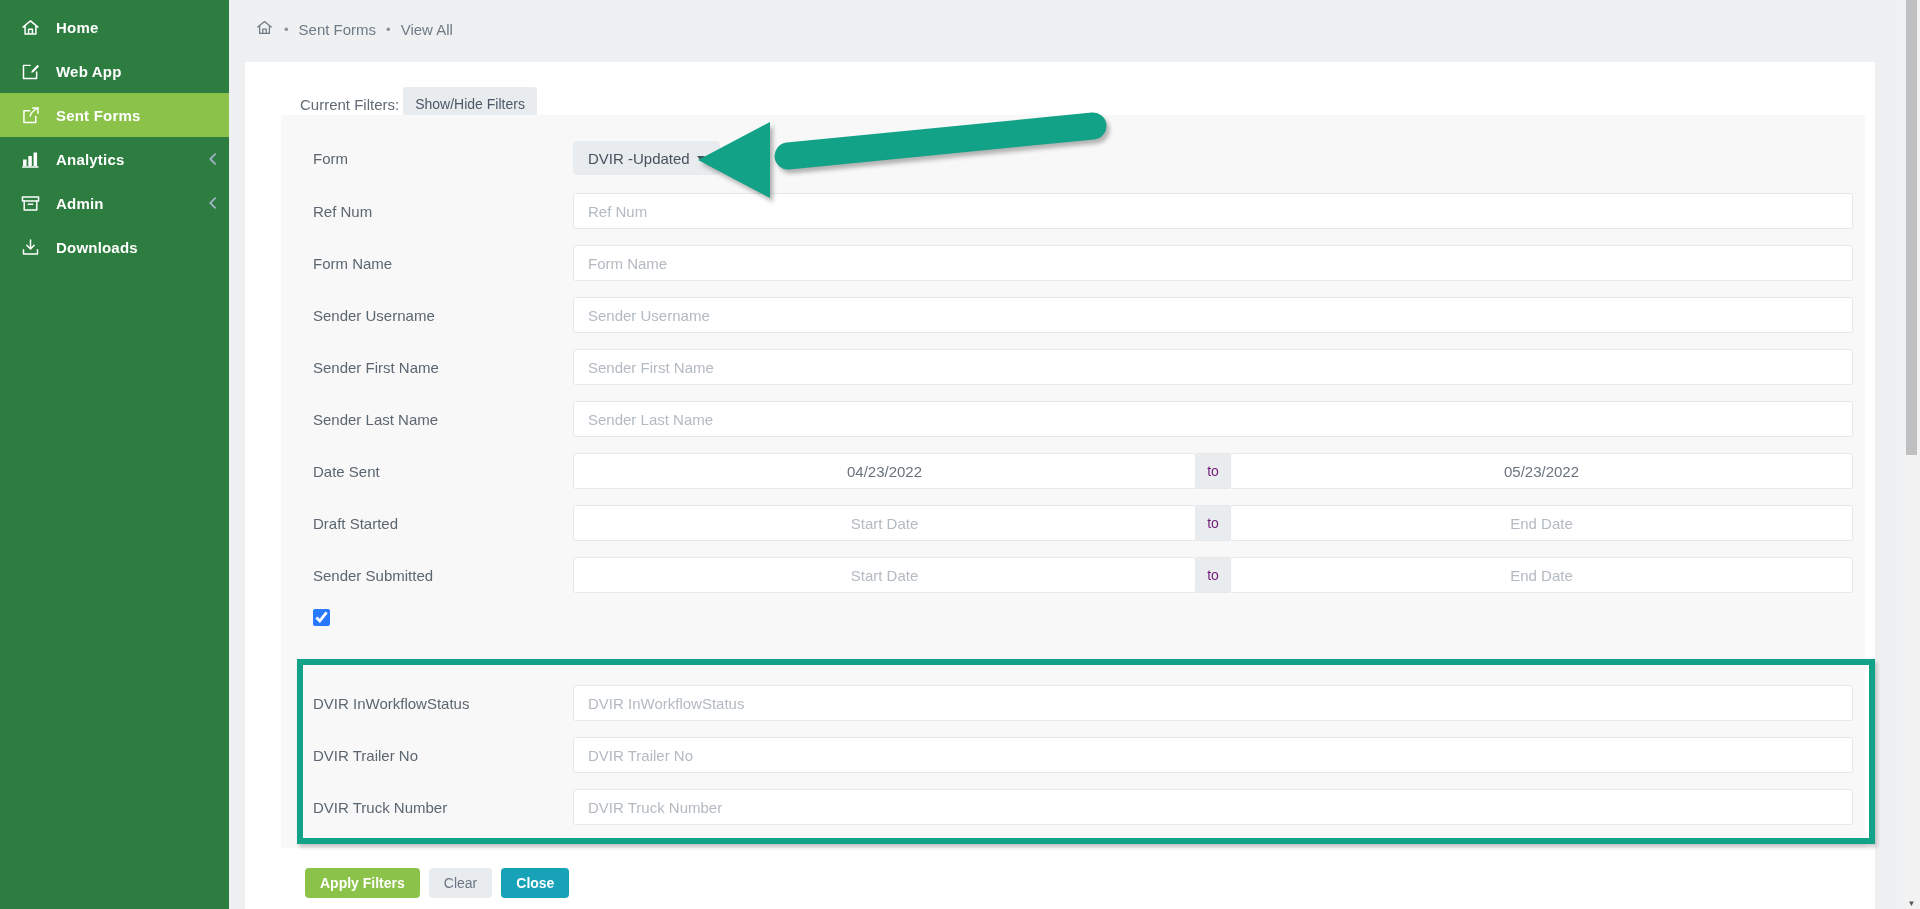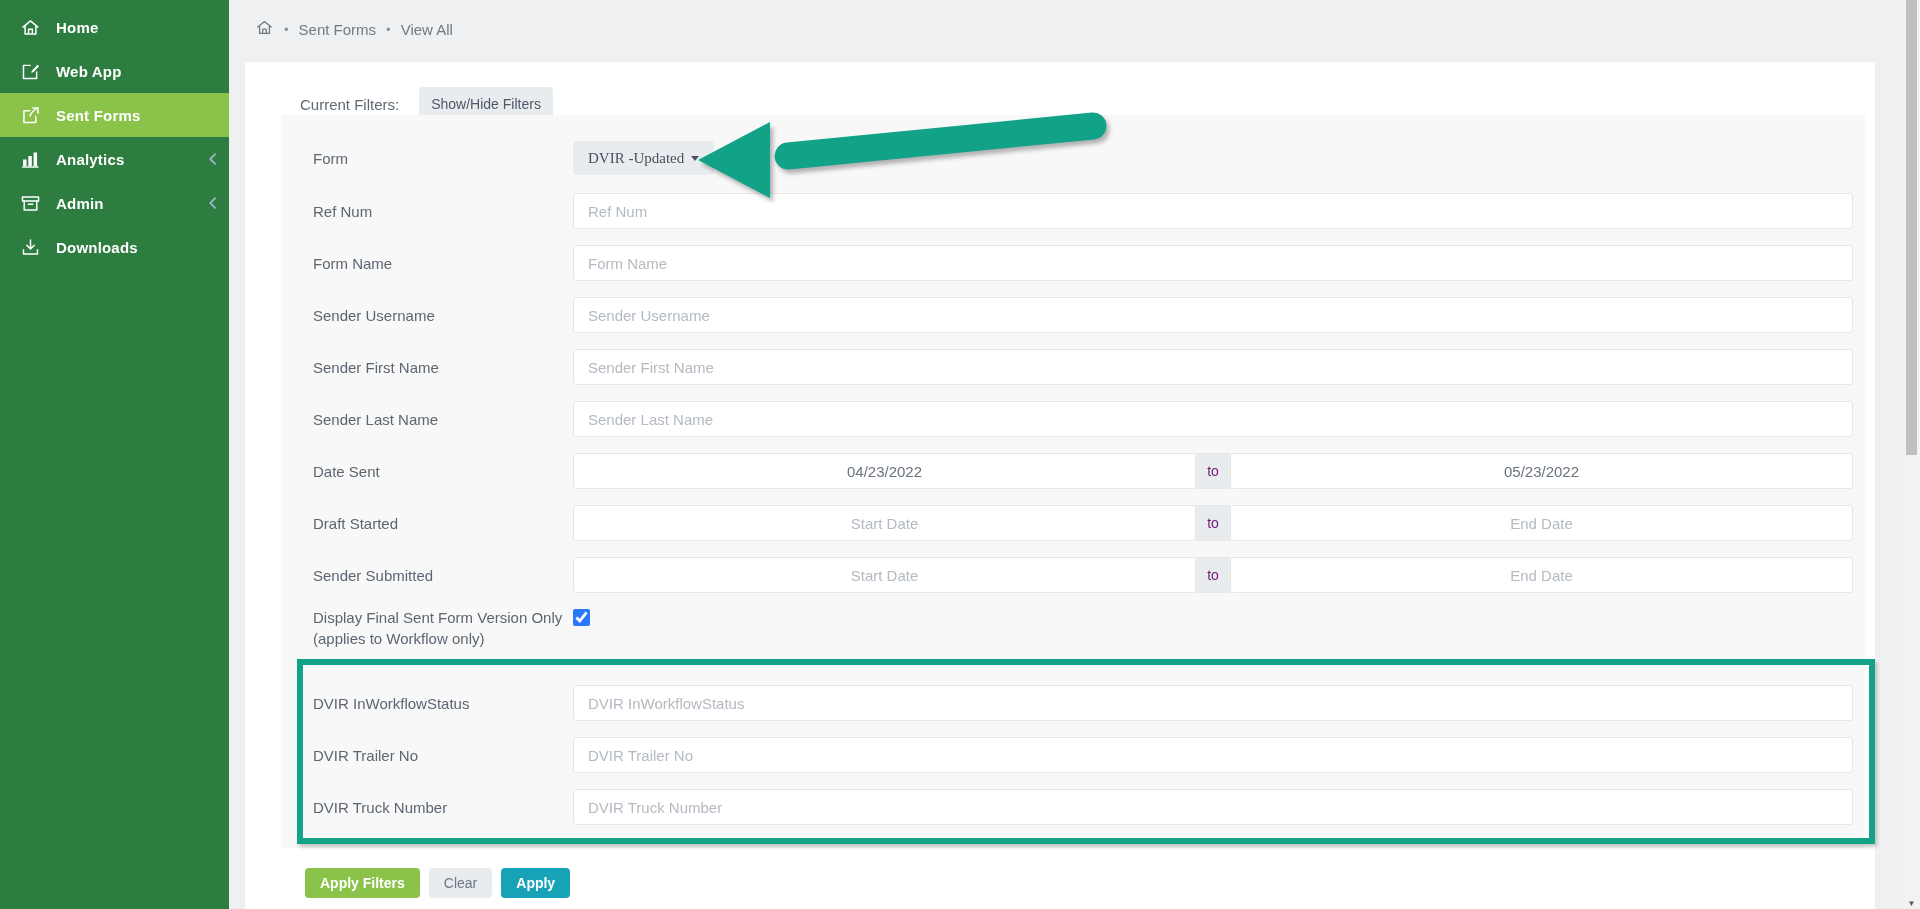--- a/index.html
+++ b/index.html
@@ -28,36 +28,36 @@
   .side-item .chev svg{width:13px;height:16px;stroke:#9fb2c3;fill:none;stroke-width:2;stroke-linecap:round;stroke-linejoin:round;}
 
   
   .breadcrumb{position:absolute;left:255px;top:18px;display:flex;align-items:center;gap:10px;color:#6e7b86;font-size:15px;}
   .breadcrumb .bicon svg{width:19px;height:19px;stroke:#6e7b86;fill:none;stroke-width:1.6;stroke-linecap:round;stroke-linejoin:round;}
   .breadcrumb .dot{font-size:13px;color:#8a949d;}
   .crumb{cursor:pointer;}
 
   
   .card{position:absolute;left:245px;top:62px;width:1630px;height:847px;background:#fff;}
-  .filters-header{position:absolute;left:55px;top:25px;display:flex;align-items:center;gap:20px;}
+  .filters-header{position:absolute;left:55px;top:25px;display:flex;align-items:center;gap:4px;}
   .cf-label{font-size:15px;color:#5f6a74;}
   .chip-btn{background:var(--chip-bg);border:none;border-radius:3px;padding:9px 12px;font-size:14px;color:#4b5866;font-family:inherit;cursor:pointer;}
   .panel{position:absolute;left:36px;top:53px;width:1584px;height:733px;background:#f8f8f9;padding:16px 12px 0 32px;}
 
   .frow{display:flex;align-items:center;height:52px;}
   .frow.first{height:54px;}
   .frow-checkbox{height:56px;align-items:flex-start;padding-top:6px;}
   .flabel{width:260px;flex:0 0 260px;font-size:15px;color:var(--label-col);line-height:21px;}
   .fctrl{flex:1;display:flex;align-items:center;}
   .finput{flex:1;height:36px;border:1px solid #e7e7e7;border-radius:3px;background:#fff;padding:0 14px;font-size:15px;color:#6a737d;font-family:inherit;outline:none;}
   .finput::placeholder{color:var(--ph-col);}
   .dinput{text-align:center;}
   .dgroup{flex:1;display:flex;align-items:stretch;}
   .addon{width:34px;background:#e9ecef;display:flex;align-items:center;justify-content:center;font-size:14px;color:#701a75;border-top:1px solid #e7e7e7;border-bottom:1px solid #e7e7e7;}
-  .dd-btn{display:inline-flex;align-items:center;gap:7px;background:var(--chip-bg);border:none;border-radius:4px;height:34px;padding:0 15px;font-size:15px;color:#47525f;font-family:Liberation Serif, serif;cursor:pointer;}
+  .dd-btn{display:inline-flex;align-items:center;gap:7px;background:var(--chip-bg);border:none;border-radius:4px;height:34px;padding:0 15px;font-size:15px;color:#47525f;font-family:Liberation Sans, sans-serif;cursor:pointer;}
   .caret{width:0;height:0;border-left:4px solid transparent;border-right:4px solid transparent;border-top:5px solid #47525f;}
   .fcheck{width:17px;height:17px;accent-color:#2979ff;cursor:pointer;margin-top:2px;}
 
   .highlight-box{margin:2px -22px 0 -16px;border:6px solid var(--annotation);padding:12px 16px 5px 10px;box-shadow:2px 3px 4px rgba(0,0,0,.22);}
 
   .actions{position:absolute;left:60px;top:806px;display:flex;gap:9px;}
   .btn{height:30px;padding:0 15px;border:none;border-radius:4px;font-size:14px;font-family:inherit;cursor:pointer;}
   .btn-apply{background:var(--apply-green);color:#fff;font-weight:700;}
   .btn-clear{background:var(--chip-bg);color:#6b7685;}
   .btn-close{background:var(--close-teal);color:#fff;font-weight:700;}
@@ -229,24 +229,20 @@
           <div class="flabel">Sender Submitted</div>
           <div class="fctrl">
             <div class="dgroup">
               <input type="text" class="finput dinput" placeholder="Start Date" style="">
               <span class="addon">to</span>
               <input type="text" class="finput dinput" placeholder="End Date" style="">
             </div>
           </div>
         </div>
         <div class="frow frow-checkbox">
-          <div class="flabel">
-            <div>Display Final Sent Form Version Only</div>
-            <div>(applies to Workflow only)</div>
-          </div>
           <div class="fctrl" style="align-items: flex-start;">
             <input type="checkbox" class="fcheck" checked="" style="">
           </div>
         </div>
         <div class="highlight-box">
           <div class="frow">
             <div class="flabel">DVIR InWorkflowStatus</div>
             <div class="fctrl">
               <input type="text" class="finput" placeholder="DVIR InWorkflowStatus" style="">
             </div>
@@ -262,21 +258,21 @@
             <div class="fctrl">
               <input type="text" class="finput" placeholder="DVIR Truck Number" style="">
             </div>
           </div>
         </div>
       </div>
 
     <div class="actions">
       <button class="btn btn-apply">Apply Filters</button>
       <button class="btn btn-clear">Clear</button>
-      <button class="btn btn-close">Apply</button>
+      <button class="btn btn-close">Close</button>
     </div>
   </div>
 
   <svg class="anno-arrow" viewBox="0 0 440 125">
     <line x1="100" y1="58" x2="405" y2="28" stroke="#12a287" stroke-width="27" stroke-linecap="round"></line>
     <polygon points="10,62 82,24 82,100" fill="#12a287"></polygon>
   </svg>
 
   <div class="scrollbar">
     <div class="scroll-thumb"></div>

